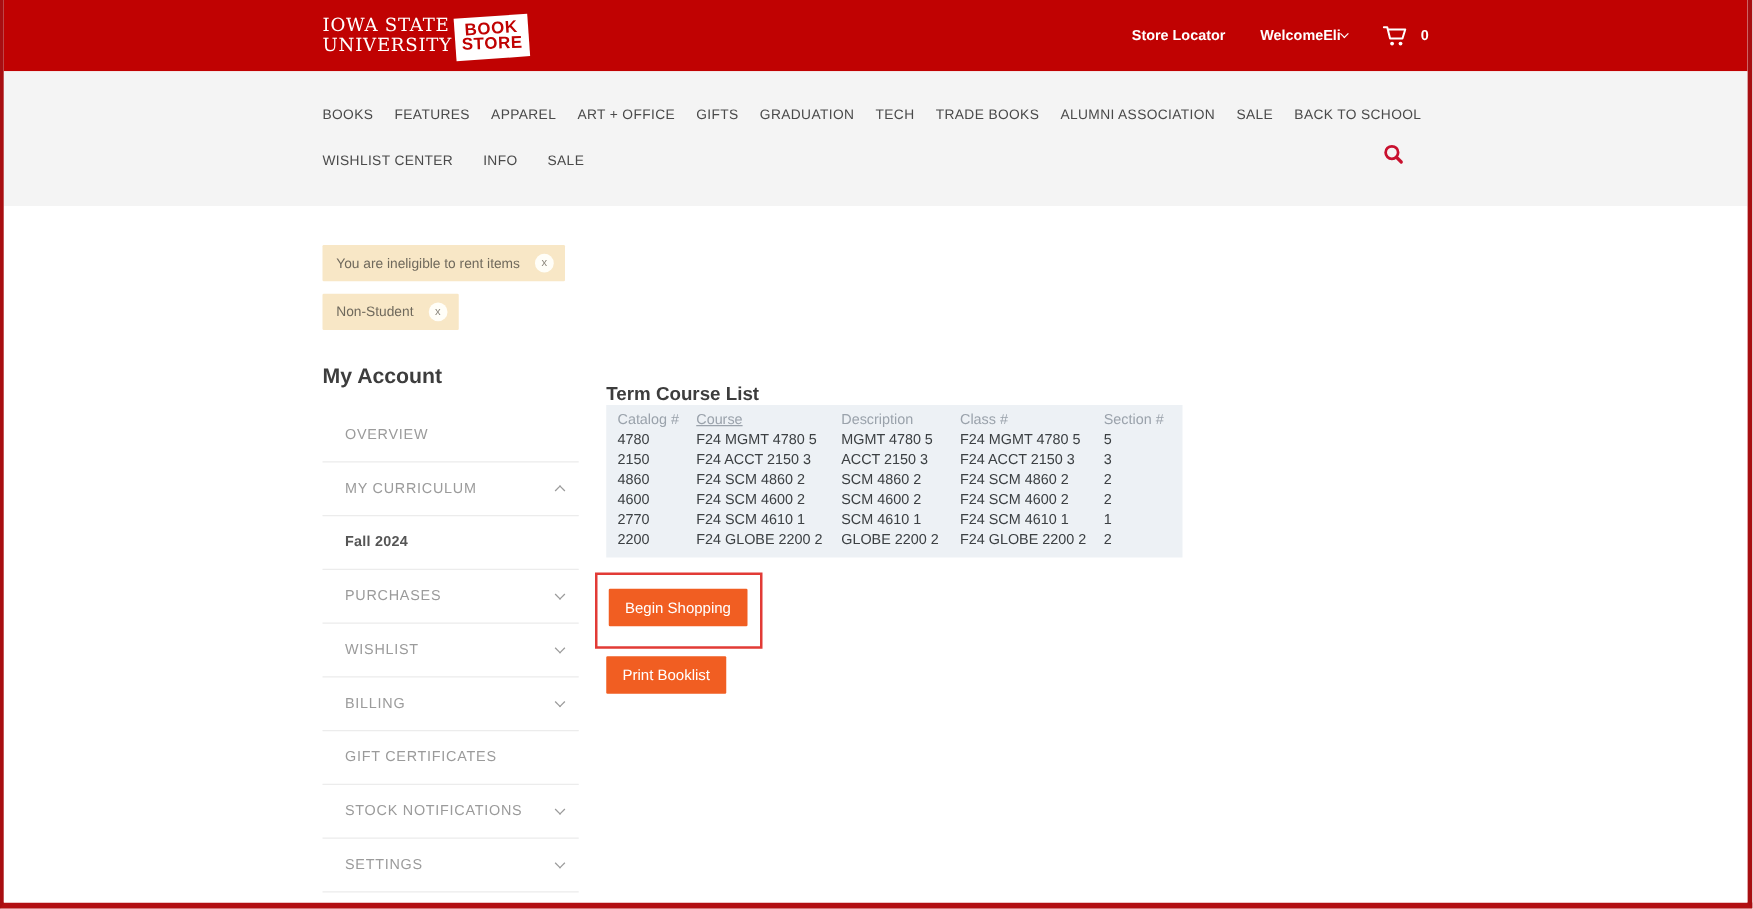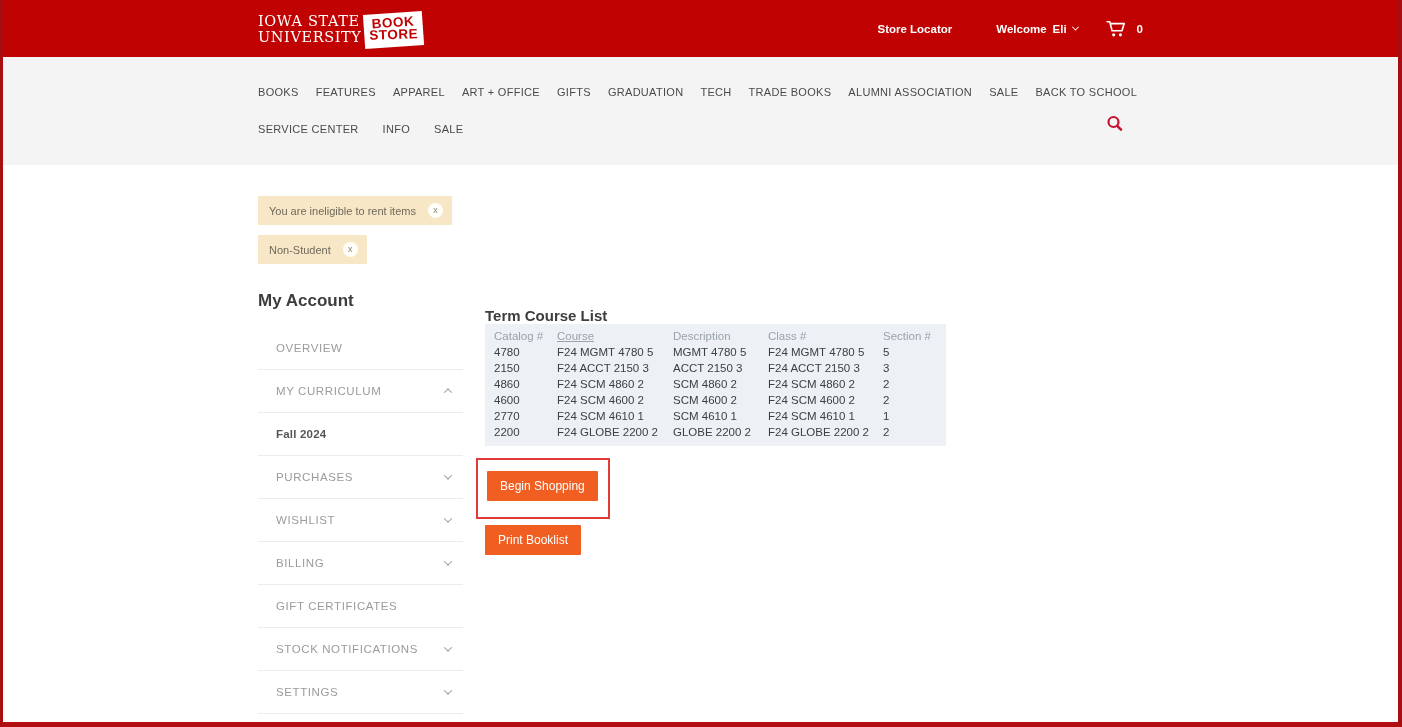--- a/index.html
+++ b/index.html
@@ -22,21 +22,21 @@
     letter-spacing:0.6px; font-weight:400;
   }
   .logo-box {
     background:#fff; color:#c00202; font-weight:bold; font-size:13.5px; line-height:0.92;
     padding:4px 5px 5px 5px; margin-left:2px; transform:rotate(-4deg); letter-spacing:0.5px;
     font-family:"Liberation Sans", sans-serif; text-align:center;
   }
   .logo-box .tilt2 { display:block; transform:rotate(2deg); }
   .header-right { display:flex; align-items:center; gap:28px; color:#fff; font-size:11.5px; font-weight:bold; }
   .header-link { cursor:pointer; }
-  .welcome { display:flex; align-items:center; gap:6px; cursor:pointer;margin-left:16px; }
+  .welcome { display:flex; align-items:center; cursor:pointer; }
   .chev { width:6px; height:6px; border-right:1.5px solid #9b9b9b; border-bottom:1.5px solid #9b9b9b; display:inline-block; }
   .chev.down { transform:rotate(45deg) translate(-1px,-1px); }
   .chev.up   { transform:rotate(-135deg) translate(-1px,-1px); }
   .chev.white { border-color:#fff; width:5px; height:5px; }
   .cart { display:flex; align-items:center; gap:9px; cursor:pointer; }
 
   
   .nav { background:#f4f4f4; height:108px; padding:0 255px; }
   .nav-row1 { display:flex; gap:17px; padding-top:29px; flex-wrap:nowrap; }
   .nav-row2 { display:flex; gap:24px; padding-top:25px; align-items:center; position:relative; }
@@ -136,21 +136,21 @@
         <a class="navlink">ART + OFFICE</a>
         <a class="navlink">GIFTS</a>
         <a class="navlink">GRADUATION</a>
         <a class="navlink">TECH</a>
         <a class="navlink">TRADE BOOKS</a>
         <a class="navlink">ALUMNI ASSOCIATION</a>
         <a class="navlink">SALE</a>
         <a class="navlink">BACK TO SCHOOL</a>
       </div>
     <div class="nav-row2" id="nav-row2">
-      <a class="navlink">SERVICE CENTER</a>
+      <a class="navlink">WISHLIST CENTER</a>
         <a class="navlink">INFO</a>
         <a class="navlink">SALE</a>
         <button class="search-btn">
         <svg width="20" height="20" viewBox="0 0 20 20">
           <circle cx="8.5" cy="8" r="5" fill="none" stroke="#c8102e" stroke-width="2.2"></circle>
           <line x1="12.2" y1="11.8" x2="16" y2="15.6" stroke="#c8102e" stroke-width="2.6" stroke-linecap="round"></line>
         </svg>
       </button>
     </div>
   </div>

